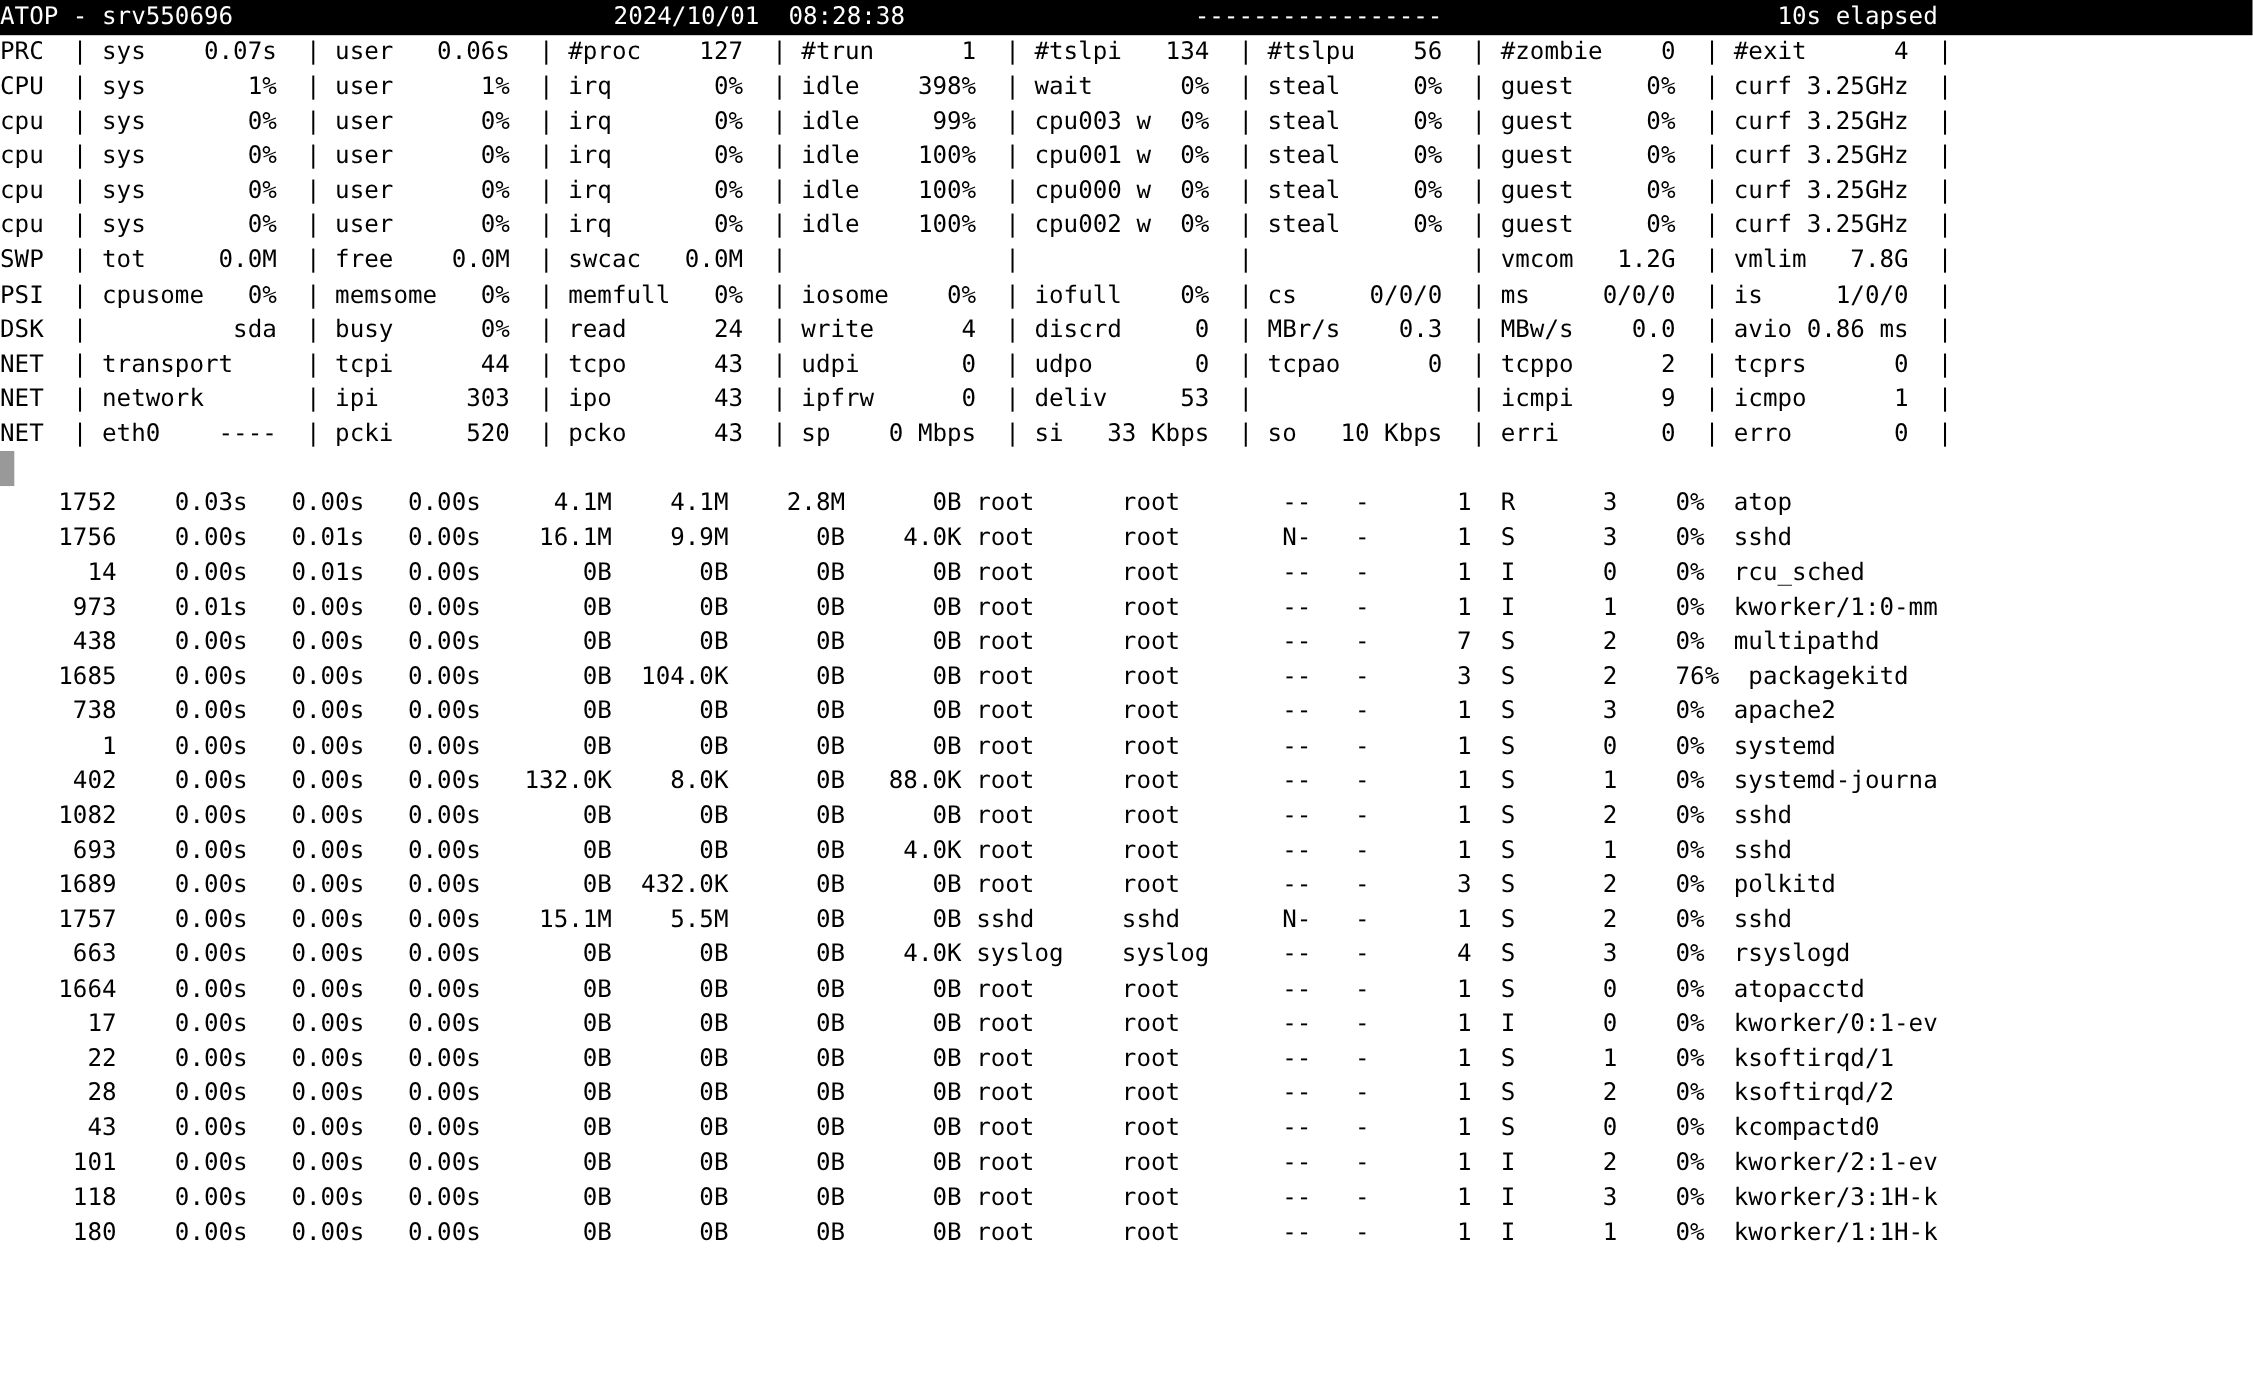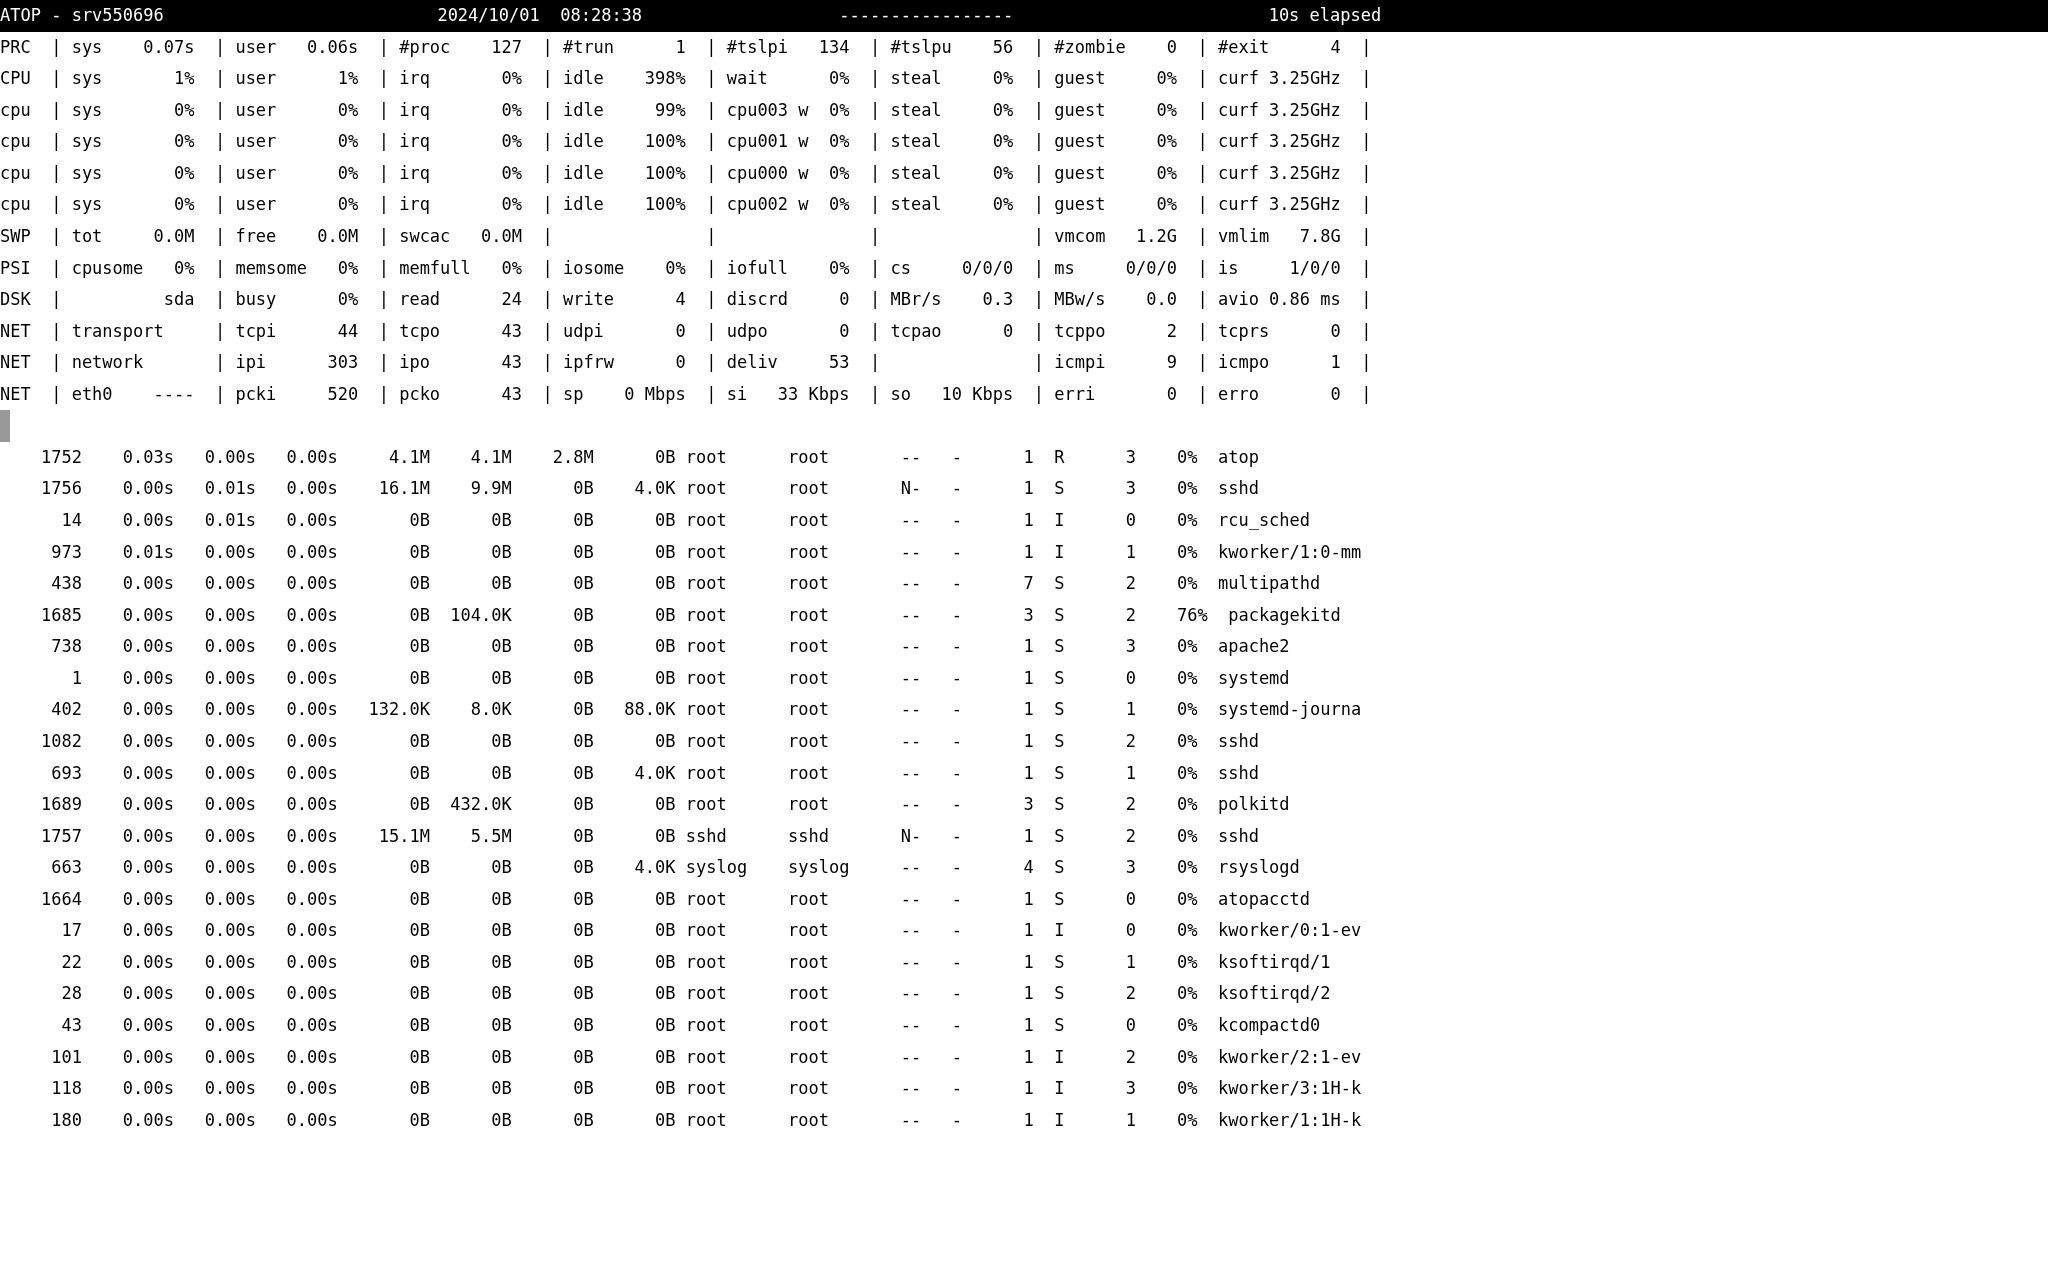--- a/index.html
+++ b/index.html
@@ -2,36 +2,36 @@
 <html><head>
 <meta charset="utf-8">
 <style>
   html,body{margin:0;padding:0;background:#fff;}
   .screen{
     position:relative;
     width:2048px;height:1263px;
     background:var(--screen-bg,#ffffff);
     color:var(--screen-fg,#000000);
     font-family:"DejaVu Sans Mono",monospace;
-    font-size:17px;
+    font-size:22px;
     line-height:31.575px;
     overflow:hidden;
   }
   .line{
     position:relative;
     height:31.575px;line-height:31.575px;
     white-space:pre;overflow:hidden;
     width:100%;
   }
   .bar{background:var(--bar-bg,#000000);color:var(--bar-fg,#ffffff);}
   .bar-field{position:absolute;top:0;white-space:pre;}
   .f-title{left:0ch;}
   .f-datetime{left:40ch;margin-left:28px;}
   .f-separator{left:82ch;}
-  .f-elapsed{left:122ch;margin-left:20px;}
+  .f-elapsed{left:122ch;}
   .cursor{
     display:inline-block;width:1ch;height:100%;
     vertical-align:top;
     background:var(--cursor-bg,#999999);
   }
 </style>
 </head>
 <body>
 
 <div class="screen" style="--screen-bg: #ffffff; --screen-fg: #000000; --bar-bg: #000000; --bar-fg: #ffffff; --cursor-bg: #999999;">

